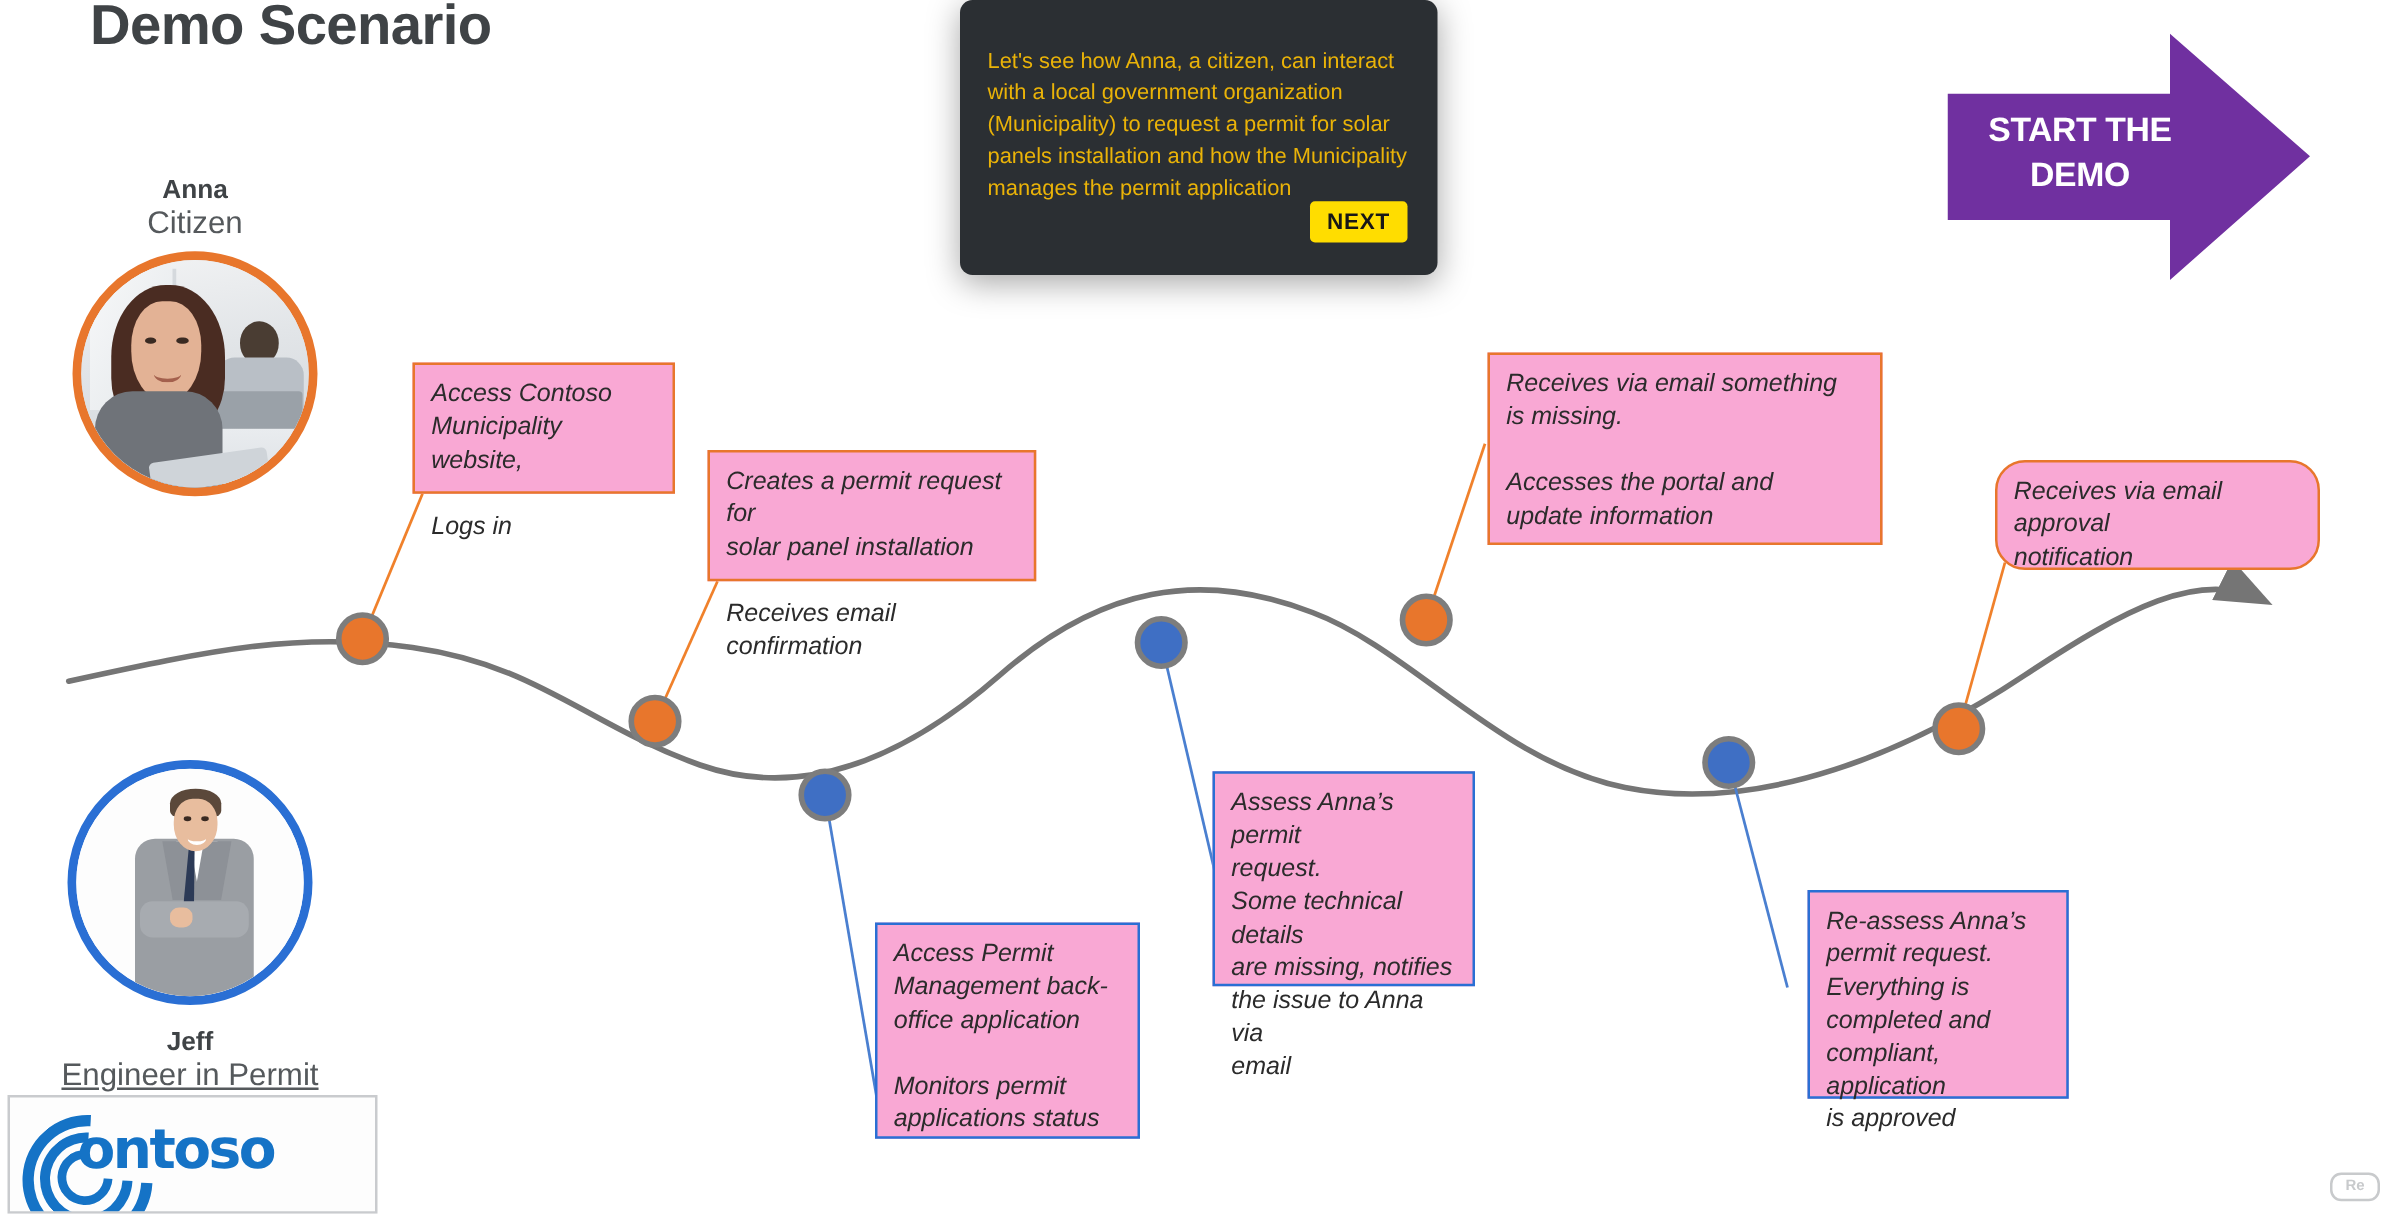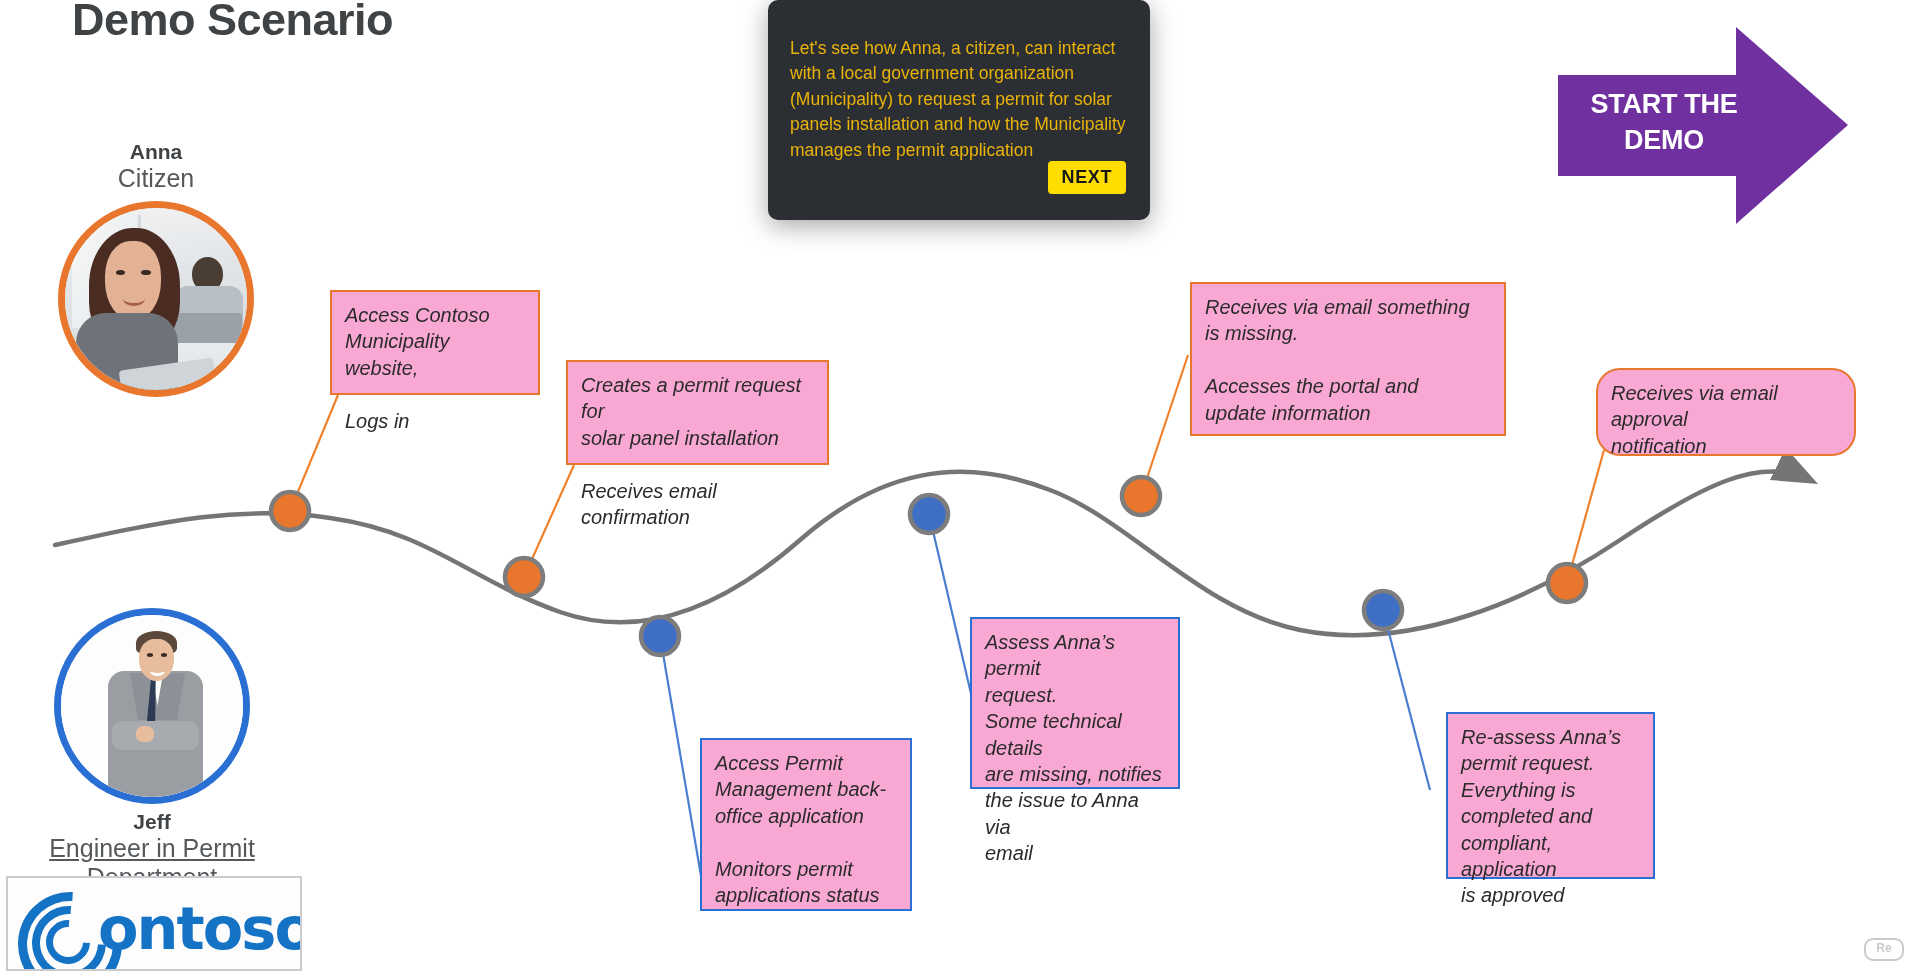--- a/index.html
+++ b/index.html
@@ -239,26 +239,25 @@
     height: 95px;
     border: 2px solid #c9cbce;
     background: #fdfdfd;
     box-sizing: border-box;
     overflow: hidden;
   }
   #contoso-word {
     position: absolute;
     left: 54px;
     top: 16px;
-    font-size: 59px;
+    font-size: 44px;
     font-weight: bold;
     color: #1573c6;
     letter-spacing: -2px;
     font-family: "DejaVu Sans", sans-serif;
-    margin-left: 36px;
   }
   .contoso-ring {
     position: absolute;
     border-radius: 50%;
     border-style: solid;
     border-color: #1573c6;
   }
   .ring-a {
     left: 10px; top: 14px; width: 86px; height: 86px;
     border-width: 9px;
@@ -381,21 +380,21 @@
     <div class="ph-jeff-lapel-r"></div>
     <div class="ph-jeff-tie"></div>
     <div class="ph-jeff-hair"></div>
     <div class="ph-jeff-face"></div>
     <div class="ph-jeff-eye l"></div>
     <div class="ph-jeff-eye r"></div>
     <div class="ph-jeff-smile"></div>
     <div class="ph-jeff-arms"></div>
     <div class="ph-jeff-hand"></div>
   </div>
-  <div class="persona-name" style="margin-top:6px;">Jeff</div>
+  <div class="persona-name" style="margin-top:18px;">Jeff</div>
   <div class="persona-role" style="white-space:pre-line;text-decoration:underline;">Engineer in Permit
 Department</div>
 </div>
 
 <div class="callout orange" style="left:330px; top:290px; width:210px; height:105px;">Access Contoso
 Municipality website,
 
 Logs in</div>
 
 <div class="callout orange" style="left:566px; top:360px; width:263px; height:105px;">Creates a permit request for

